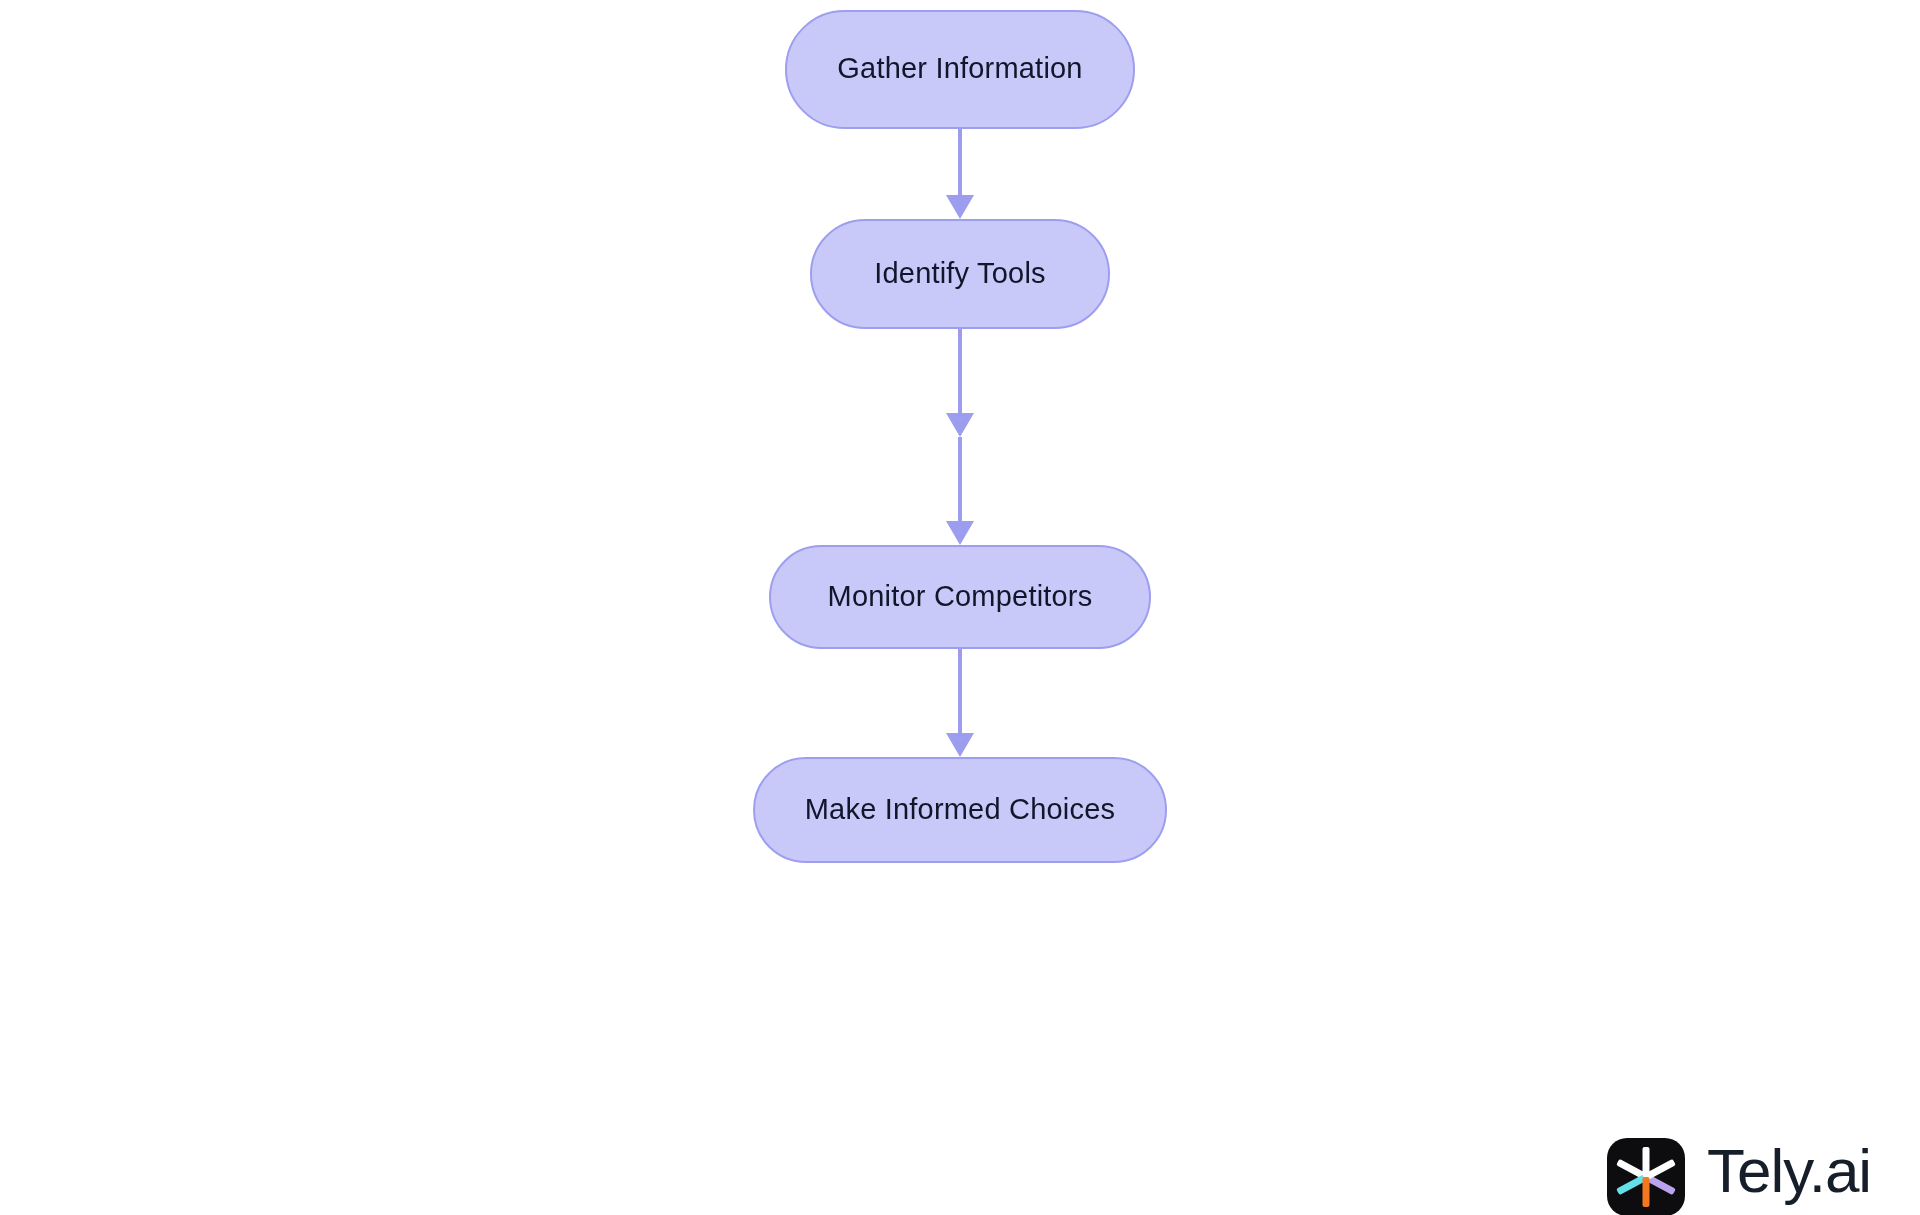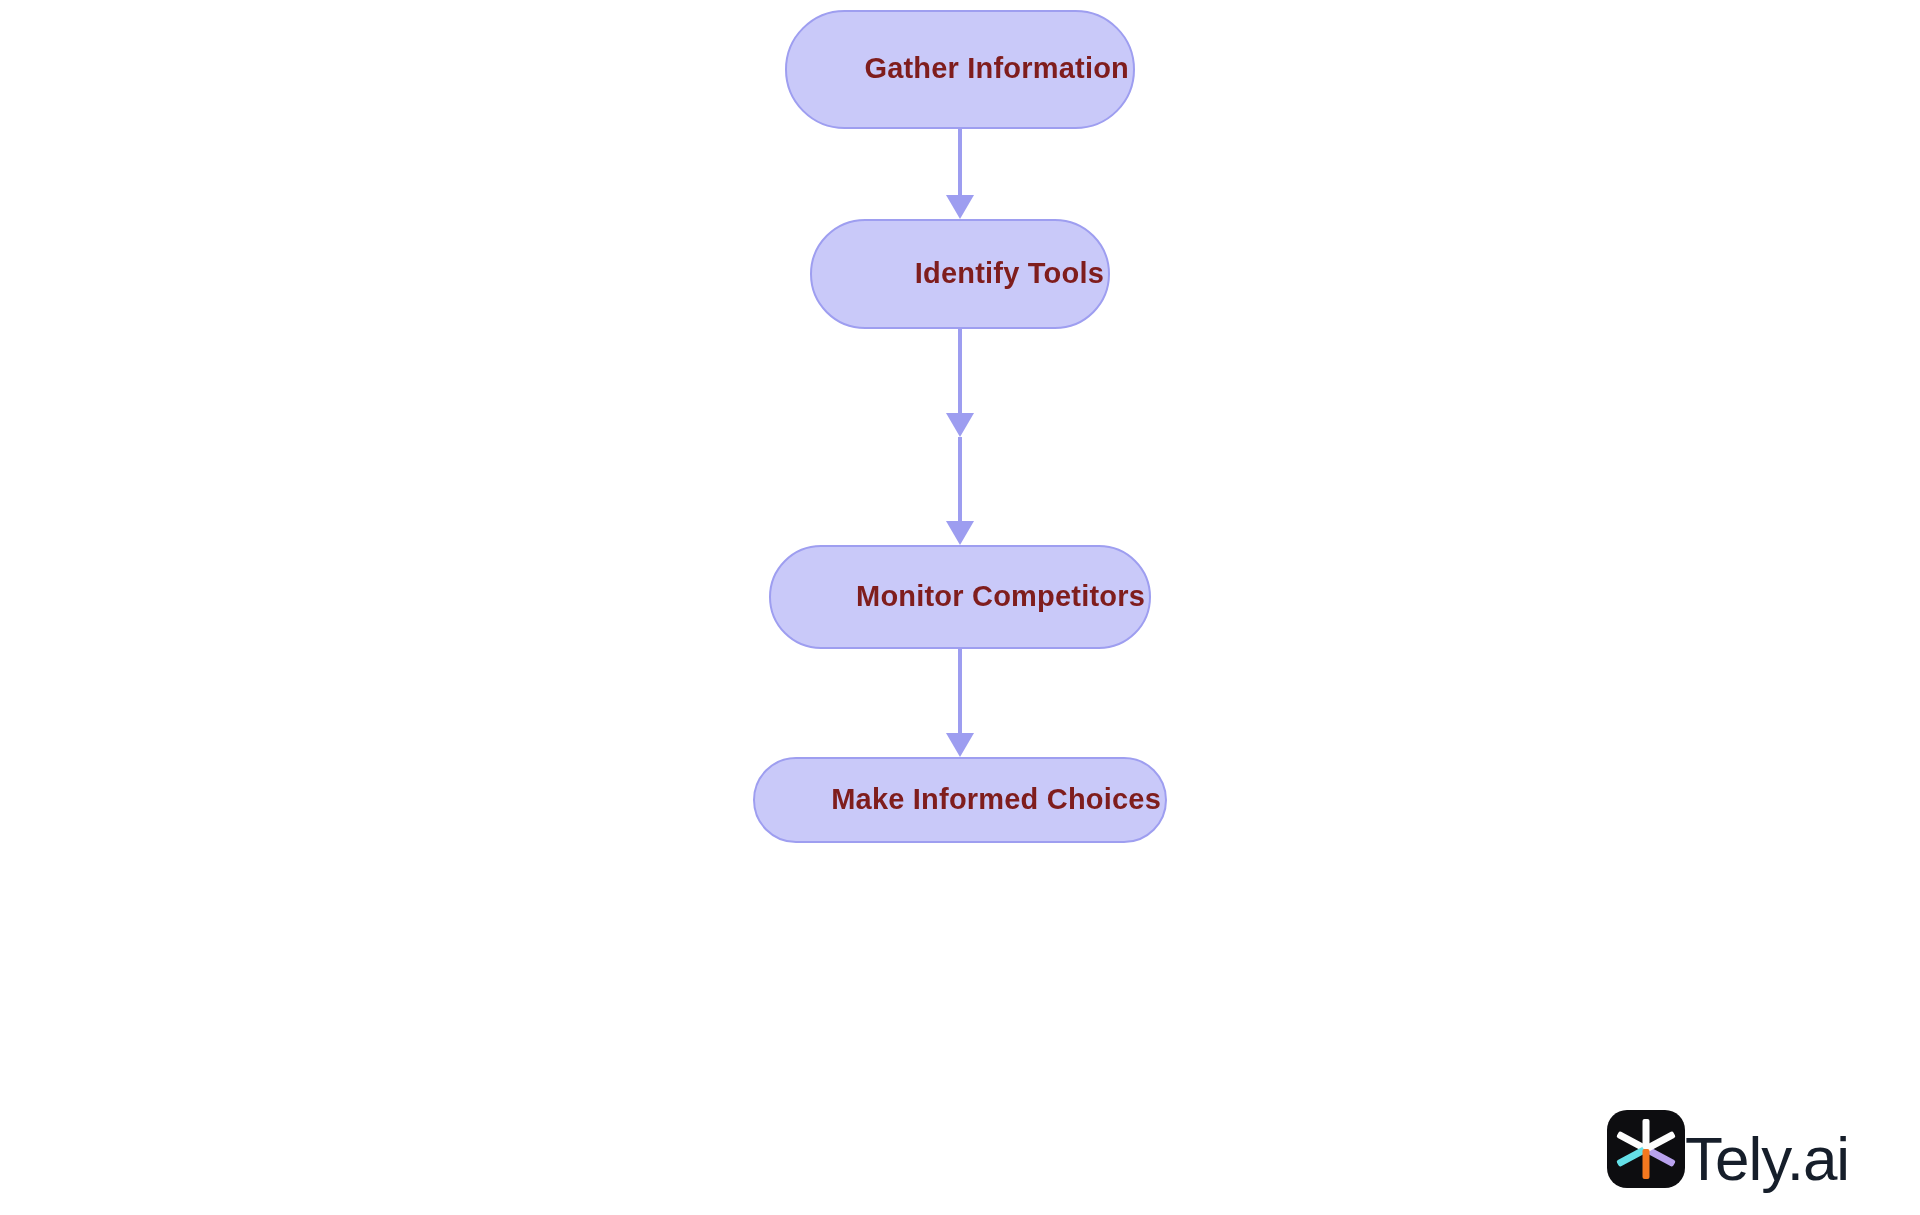--- a/index.html
+++ b/index.html
@@ -32,27 +32,27 @@
     display: flex;
     flex-direction: column;
     align-items: center;
   }
 
   .node {
     box-sizing: border-box;
     background: #c9c9f9;
     border: 2px solid #9e9ef0;
     border-radius: 999px;
-    color: #7f1d1d;
+    color: #0f172a;
     font-size: 29px;
-    font-weight: 700;
+    font-weight: 400;
     letter-spacing: 0.2px;
     display: flex;
     align-items: center;
-    justify-content: flex-end;
+    justify-content: center;
     white-space: nowrap;
     line-height: 1;
   }
 
   .node-label {
     padding: 0 4px;
     position: relative;
     top: -1px;
   }
 
@@ -76,21 +76,23 @@
     border-left: 14px solid transparent;
     border-right: 14px solid transparent;
     border-top: 24px solid #9d9df0;
     margin-top: -1px;
   }
 
   
   .logo {
     position: absolute;
     display: flex;
-    align-items: flex-end;
+    align-items: flex-start;
+    gap: 22px;
+    margin-top: 28px;
   }
   .logo-mark {
     width: 78px;
     height: 78px;
     border-radius: 20px;
     background: #0d0d10;
     position: relative;
     overflow: hidden;
     flex: 0 0 auto;
   }
@@ -182,21 +184,21 @@
 
     <div class="node" style="width:382px;height:104px;">
       <span class="node-label">Monitor Competitors</span>
     </div>
 
     <div class="connector" style="height:108px;">
       <div class="stem"></div>
       <div class="head"></div>
     </div>
 
-    <div class="node" style="width:414px;height:86px;">
+    <div class="node" style="width:414px;height:106px;">
       <span class="node-label">Make Informed Choices</span>
     </div>
 
   </div>
 
   <div class="logo" style="left:1607px; top:1110px;">
     <div class="logo-mark">
       <div class="bar bar-d1-left"></div>
       <div class="bar bar-d1-right"></div>
       <div class="bar bar-d2-left"></div>

